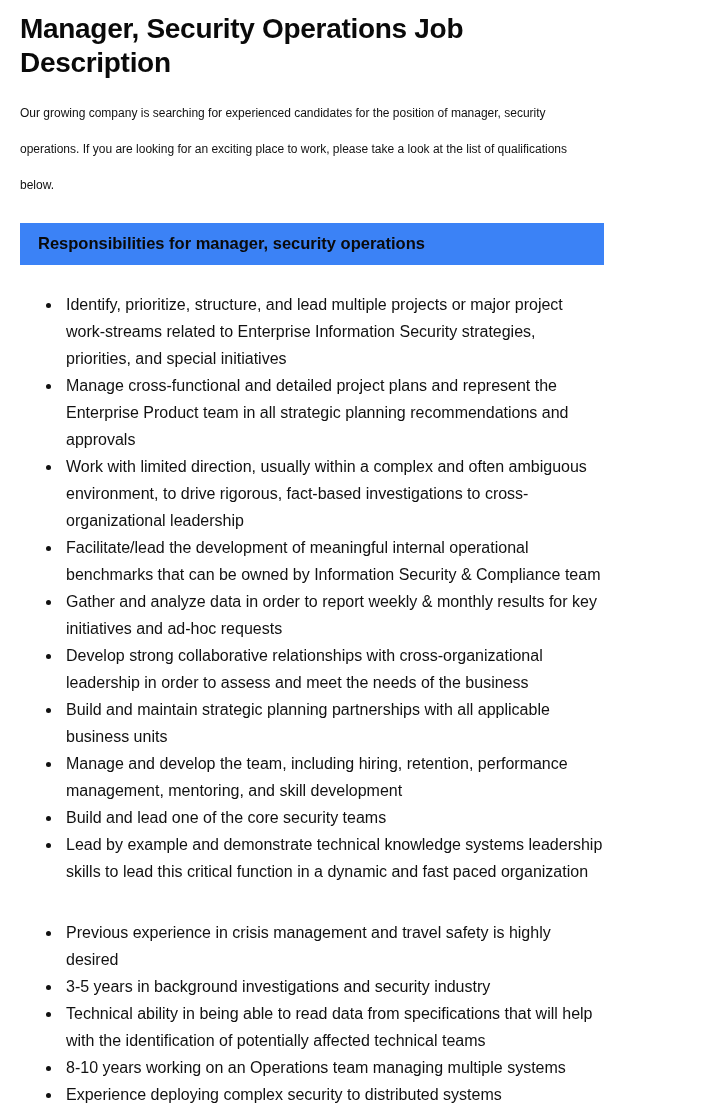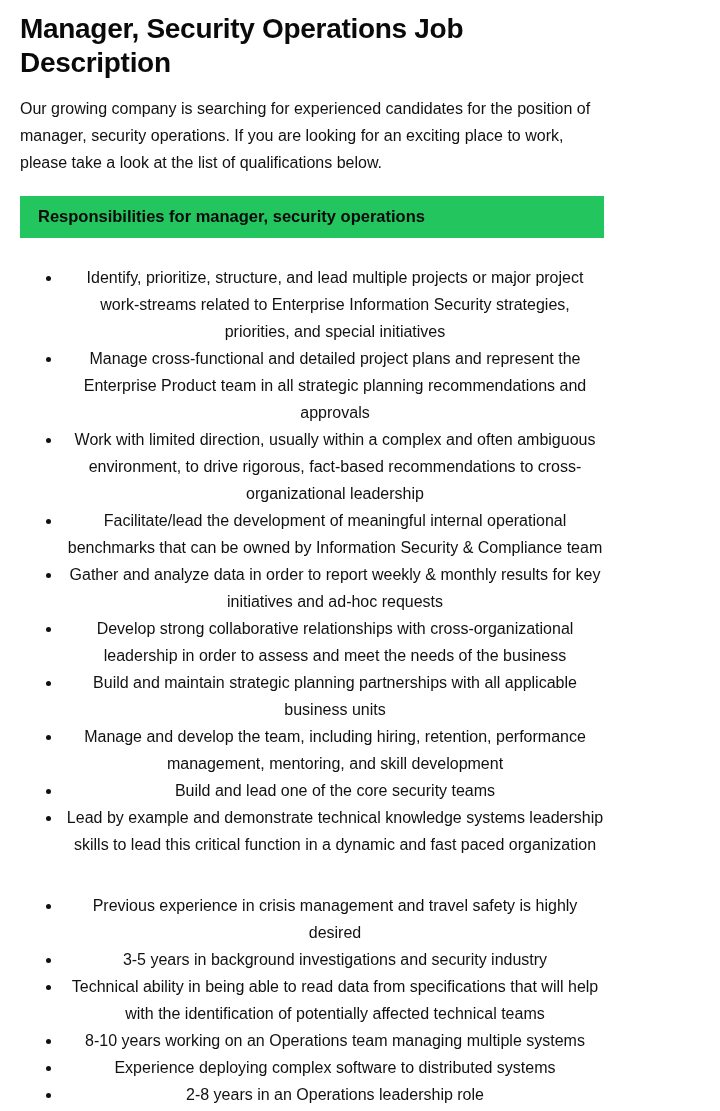--- a/index.html
+++ b/index.html
@@ -17,76 +17,75 @@
   }
   .page-title {
     font-size: 28px;
     line-height: 1.2;
     font-weight: bold;
     letter-spacing: -0.3px;
     margin: 6px 0 16px 0;
     color: #0a0a0a;
   }
   .intro {
-    font-size: 16px;
-    line-height: 27px;
+    font-size: 12px;
+    line-height: 36px;
     margin: 0 0 20px 0;
     max-width: 660px;
   }
   .section-header {
-    background: #22c55e;
+    background: #3b82f6;
     font-weight: bold;
     font-size: 16.5px;
     line-height: 1.2;
     padding: 11px 18px;
     margin: 0;
     color: #0a0a0a;
   }
   ul.bullet-list {
     margin: 26px 0 34px 0;
     padding-left: 42px;
     font-size: 16px;
     line-height: 27px;
   }
   ul.bullet-list li {
     padding-left: 4px;
     max-width: 640px;
-    text-align: center;
   }
   ul.bullet-list.last {
     margin-bottom: 2px;
   }
 </style>
 </head>
 <body>
 
 <div class="page">
 
   <h1 class="page-title">Manager, Security Operations Job Description</h1>
 
   <p class="intro">Our growing company is searching for experienced candidates for the position of manager, security operations. If you are looking for an exciting place to work, please take a look at the list of qualifications below.</p>
 
   <div class="section-header">Responsibilities for manager, security operations</div>
 
   <ul class="bullet-list">
     <li>Identify, prioritize, structure, and lead multiple projects or major project work-streams related to Enterprise Information Security strategies, priorities, and special initiatives</li>
     <li>Manage cross-functional and detailed project plans and represent the Enterprise Product team in all strategic planning recommendations and approvals</li>
-    <li>Work with limited direction, usually within a complex and often ambiguous environment, to drive rigorous, fact-based recommendations to cross-organizational leadership</li>
+    <li>Work with limited direction, usually within a complex and often ambiguous environment, to drive rigorous, fact-based investigations to cross-organizational leadership</li>
     <li>Facilitate/lead the development of meaningful internal operational benchmarks that can be owned by Information Security &amp; Compliance team</li>
     <li>Gather and analyze data in order to report weekly &amp; monthly results for key initiatives and ad-hoc requests</li>
     <li>Develop strong collaborative relationships with cross-organizational leadership in order to assess and meet the needs of the business</li>
     <li>Build and maintain strategic planning partnerships with all applicable business units</li>
     <li>Manage and develop the team, including hiring, retention, performance management, mentoring, and skill development</li>
     <li>Build and lead one of the core security teams</li>
     <li>Lead by example and demonstrate technical knowledge systems leadership skills to lead this critical function in a dynamic and fast paced organization</li>
   </ul>
 
 
   <ul class="bullet-list last">
     <li>Previous experience in crisis management and travel safety is highly desired</li>
     <li>3-5 years in background investigations and security industry</li>
     <li>Technical ability in being able to read data from specifications that will help with the identification of potentially affected technical teams</li>
     <li>8-10 years working on an Operations team managing multiple systems</li>
-    <li>Experience deploying complex software to distributed systems</li>
+    <li>Experience deploying complex security to distributed systems</li>
     <li>2-8 years in an Operations leadership role</li>
   </ul>
 
 </div>
 
 </body></html>

